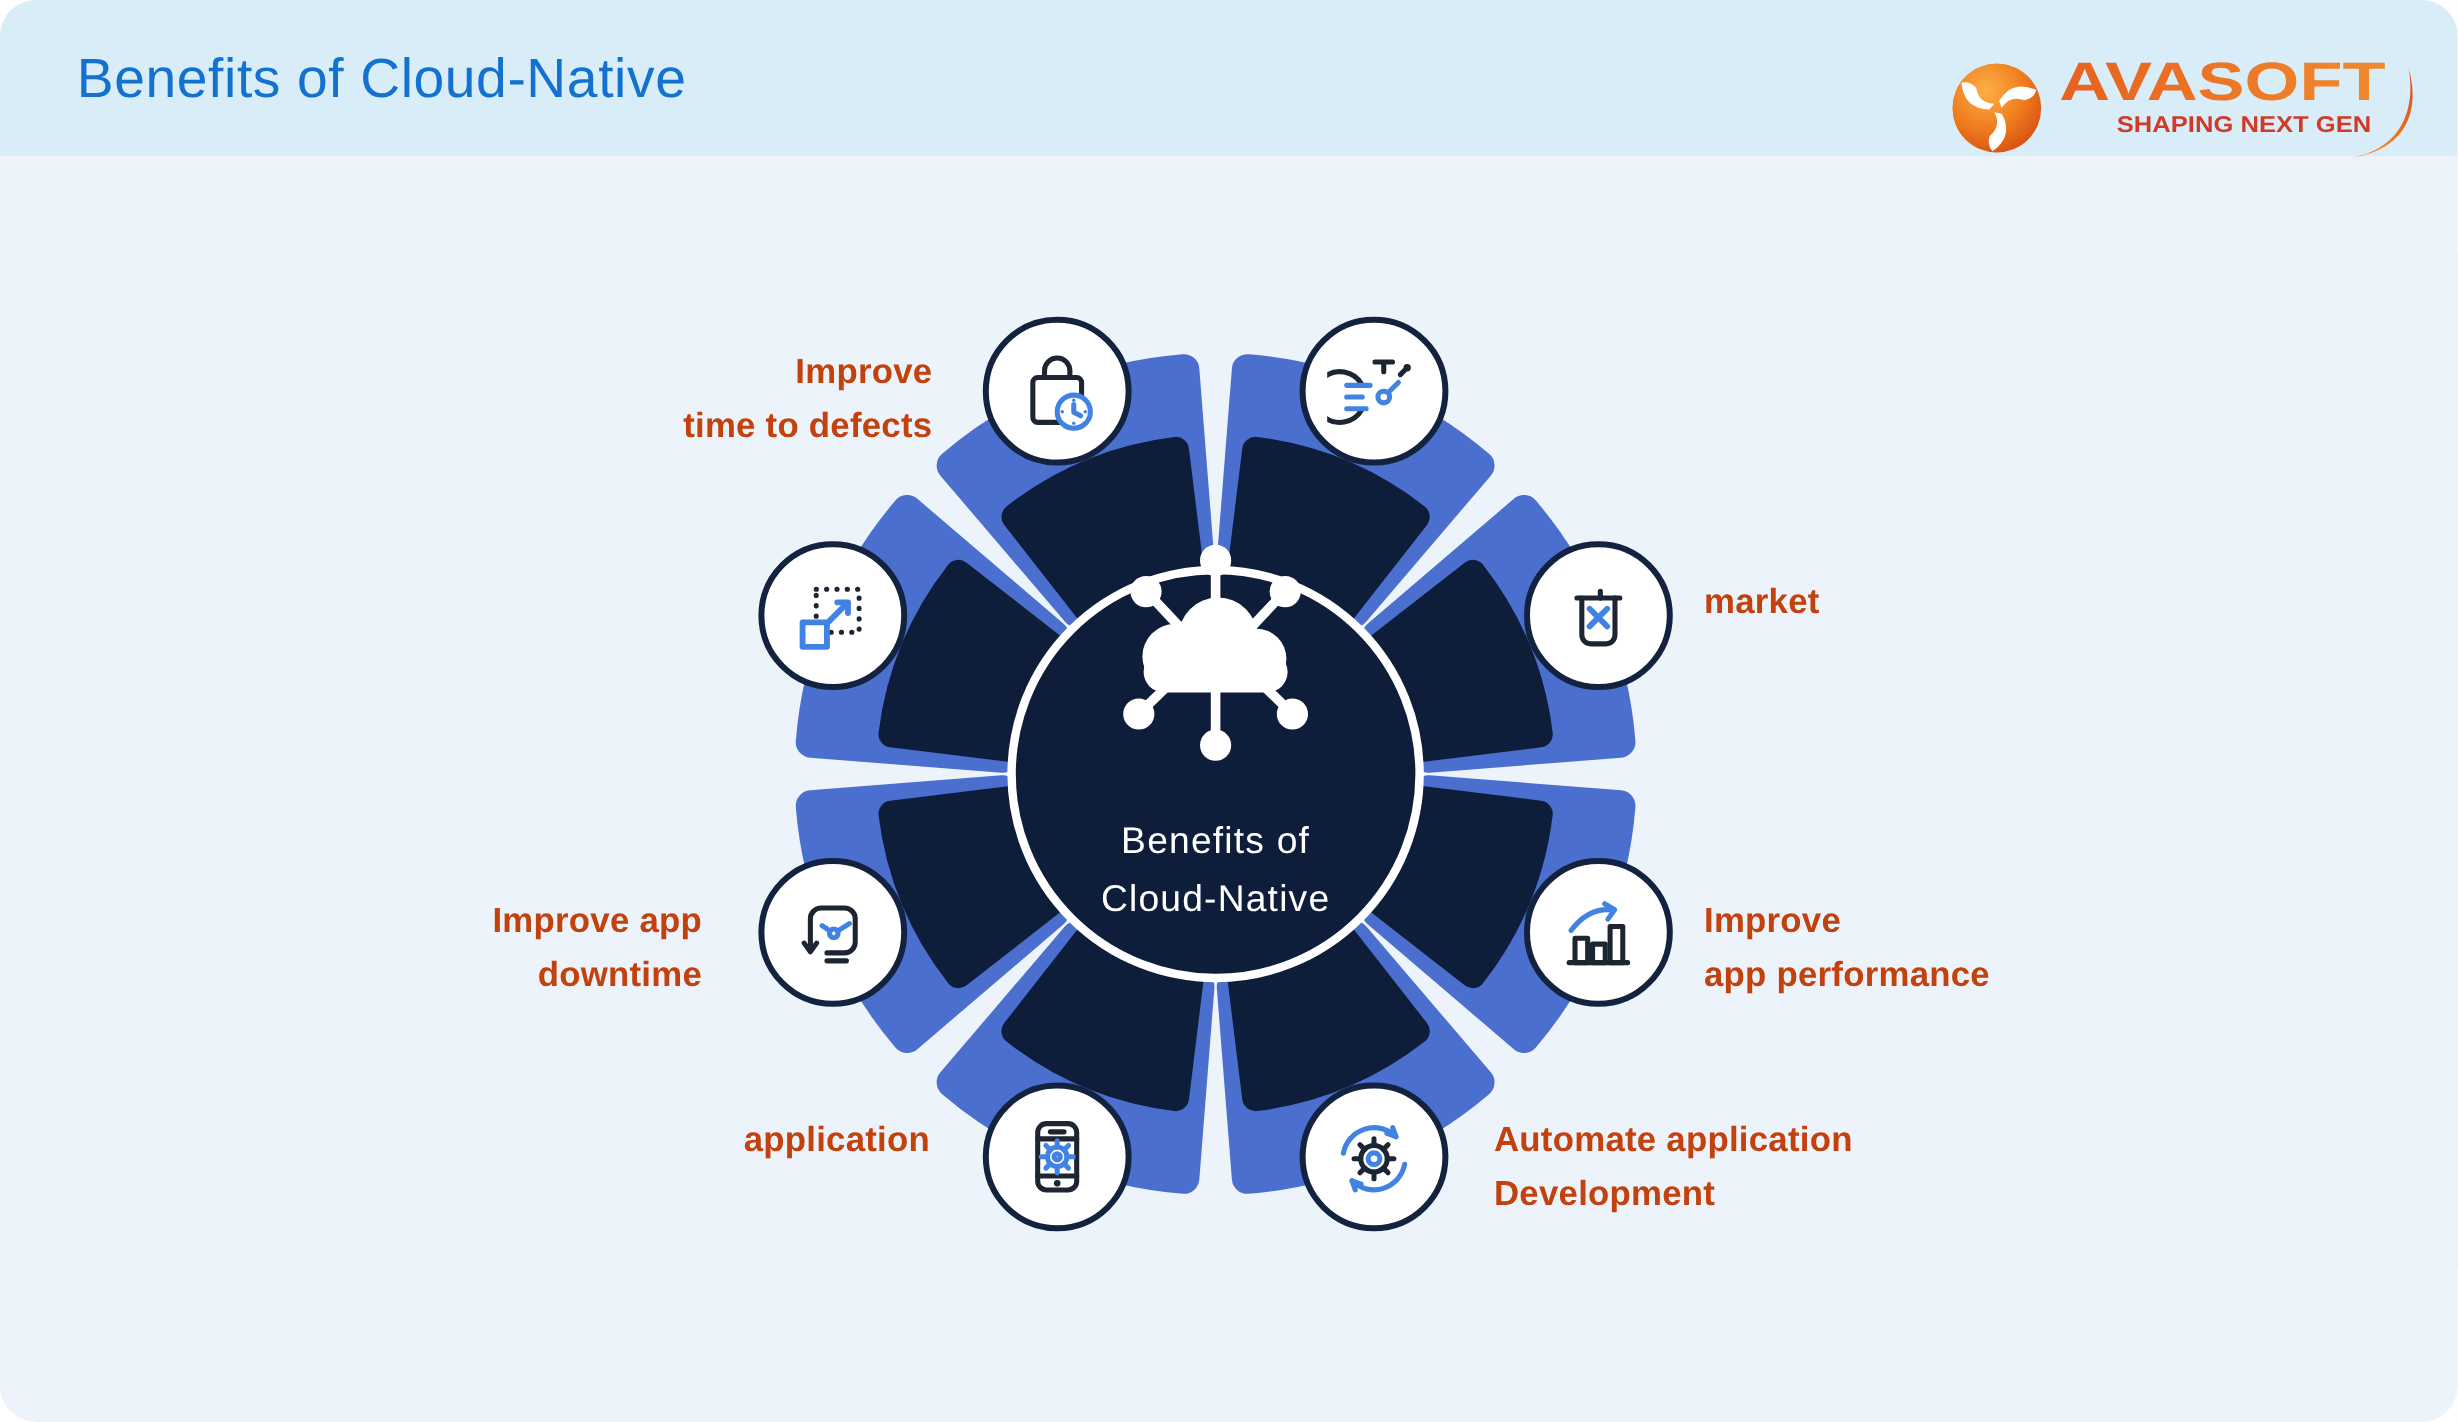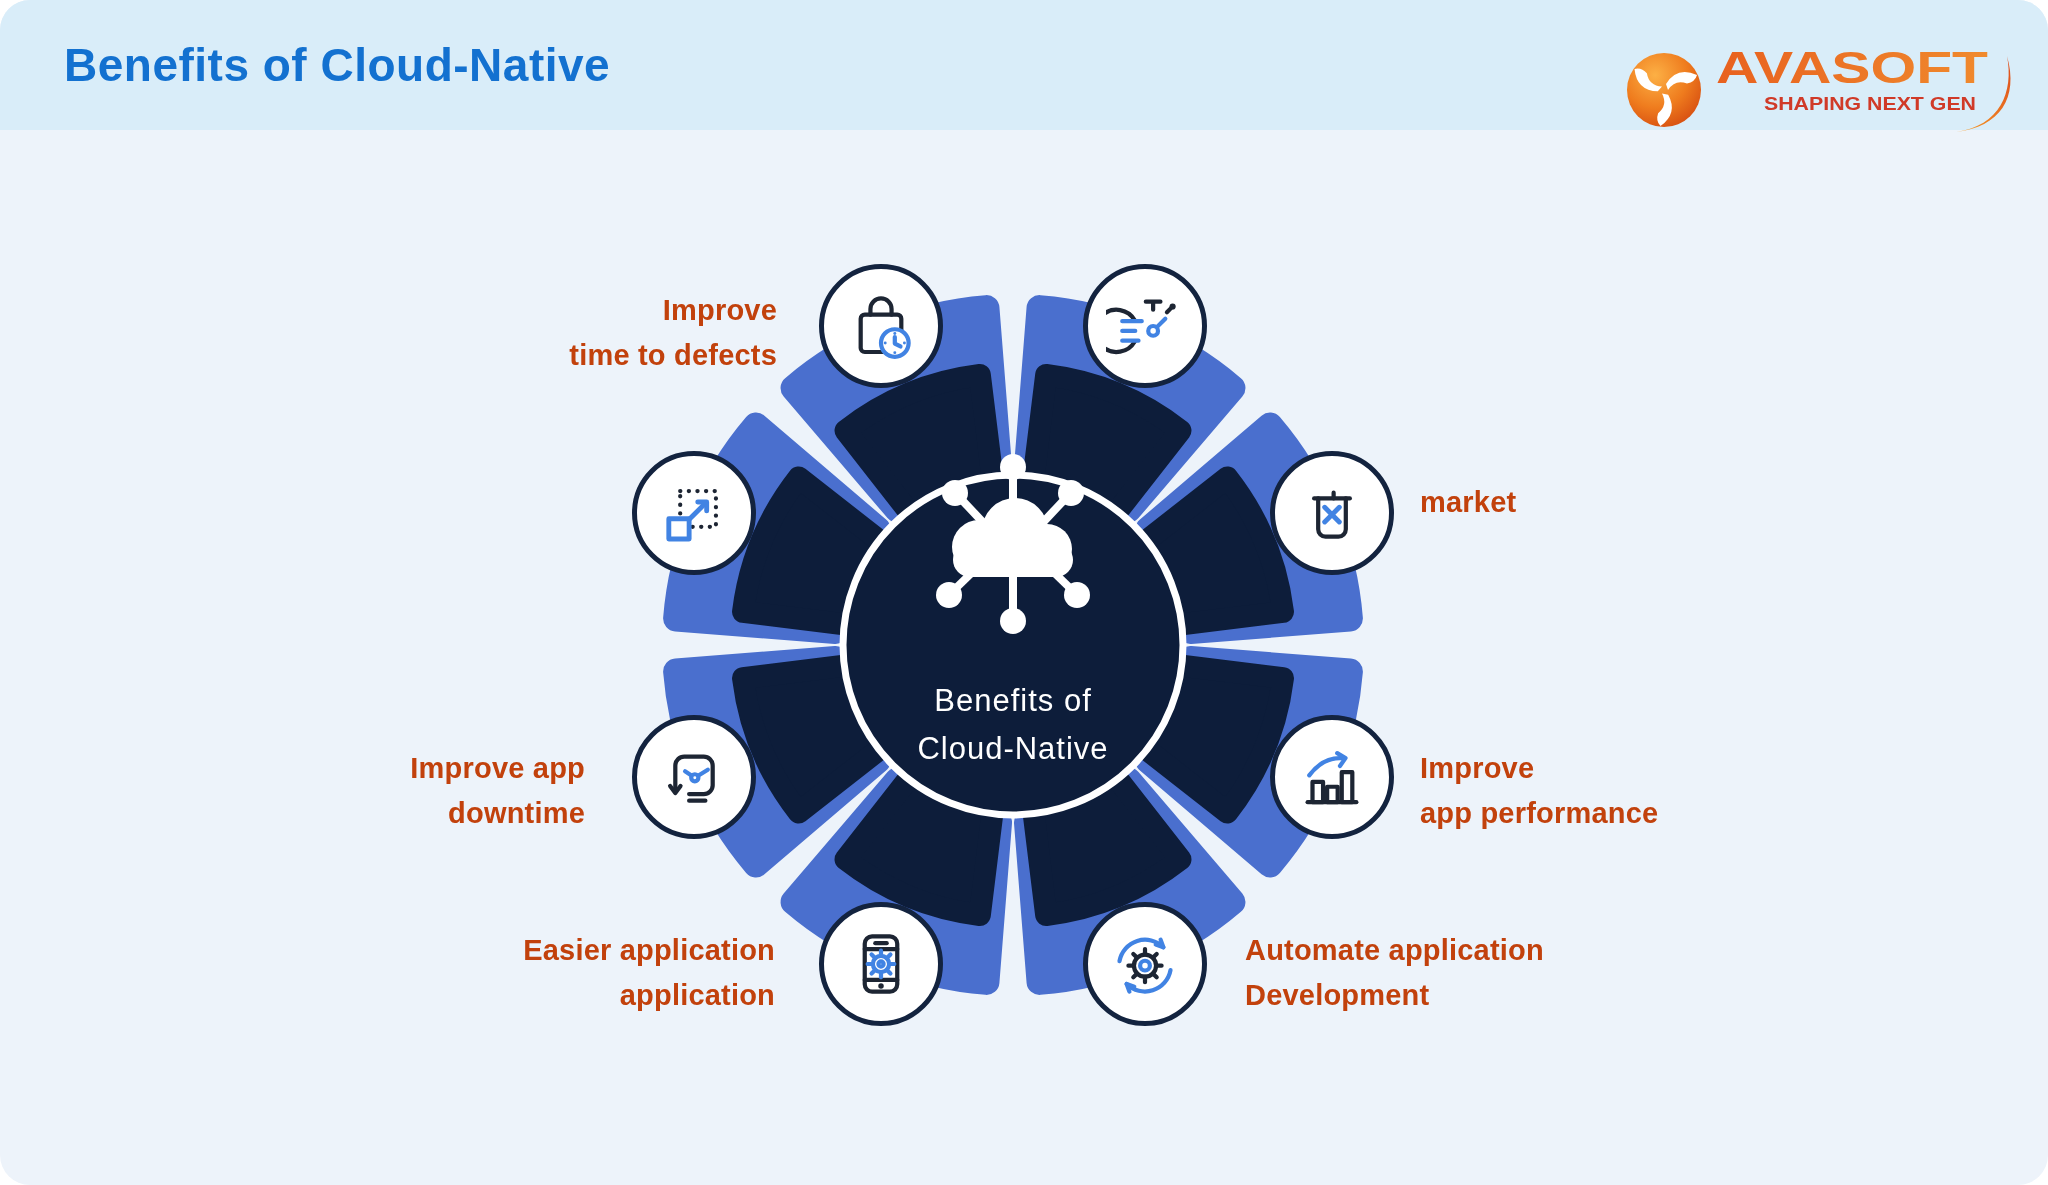--- a/index.html
+++ b/index.html
@@ -5,21 +5,21 @@
   :root{
     --page_bg:#edf3fa; --header_bg:#d9edf9; --title_blue:#1371d0; --navy:#0d1d3a;
     --petal_top:#4a6fce; --petal_bottom:#36b3f0; --icon_blue:#4183e3; --icon_dark:#1d2533;
     --logo_orange:#e8611f; --logo_red:#d03a28;
   }
   *{margin:0;padding:0;box-sizing:border-box}
   body{background:#ffffff;font-family:"Liberation Sans",sans-serif;width:2048px;height:1185px}
   .card{position:relative;width:2048px;height:1185px;background:var(--page_bg);border-radius:30px;overflow:hidden}
   .header{position:absolute;top:0;left:0;right:0;height:130px;background:var(--header_bg)}
   .page-title{position:absolute;left:64px;top:0;height:130px;display:flex;align-items:center;
-    font-size:46px;font-weight:700;color:var(--title_blue);letter-spacing:.5px}
+    font-size:46px;font-weight:400;color:var(--title_blue);letter-spacing:.5px}
   .logo{position:absolute;left:1608px;top:26px;width:424px;height:108px}
   .wheel-svg{position:absolute;left:0;top:0;z-index:1}
   .icon-circle{position:absolute;width:124px;height:124px;background:#fff;border:5px solid #13233f;
     border-radius:50%;display:flex;align-items:center;justify-content:center;z-index:3}
   .c-tl{left:819px;top:264px}.c-tr{left:1083px;top:264px}
   .c-lu{left:632px;top:451px}.c-ru{left:1270px;top:451px}
   .c-ll{left:632px;top:715px}.c-rl{left:1270px;top:715px}
   .c-bl{left:819px;top:902px}.c-br{left:1083px;top:902px}
   .benefit-label{position:absolute;font-size:29px;font-weight:600;color:#c2410c;line-height:45px;z-index:3;letter-spacing:.2px;white-space:nowrap}
   .align-right{text-align:right}
@@ -232,21 +232,20 @@
   </div>
   <div class="benefit-label align-right l-ll">
     <div>Improve app</div>
     <div>downtime</div>
   </div>
   <div class="benefit-label l-rl">
     <div>Improve</div>
     <div>app performance</div>
   </div>
   <div class="benefit-label align-right l-bl">
-    <div>Easier application</div>
     <div>application</div>
   </div>
   <div class="benefit-label l-br">
     <div>Automate application</div>
     <div>Development</div>
   </div>
 
 </div>
 
 </body></html>

